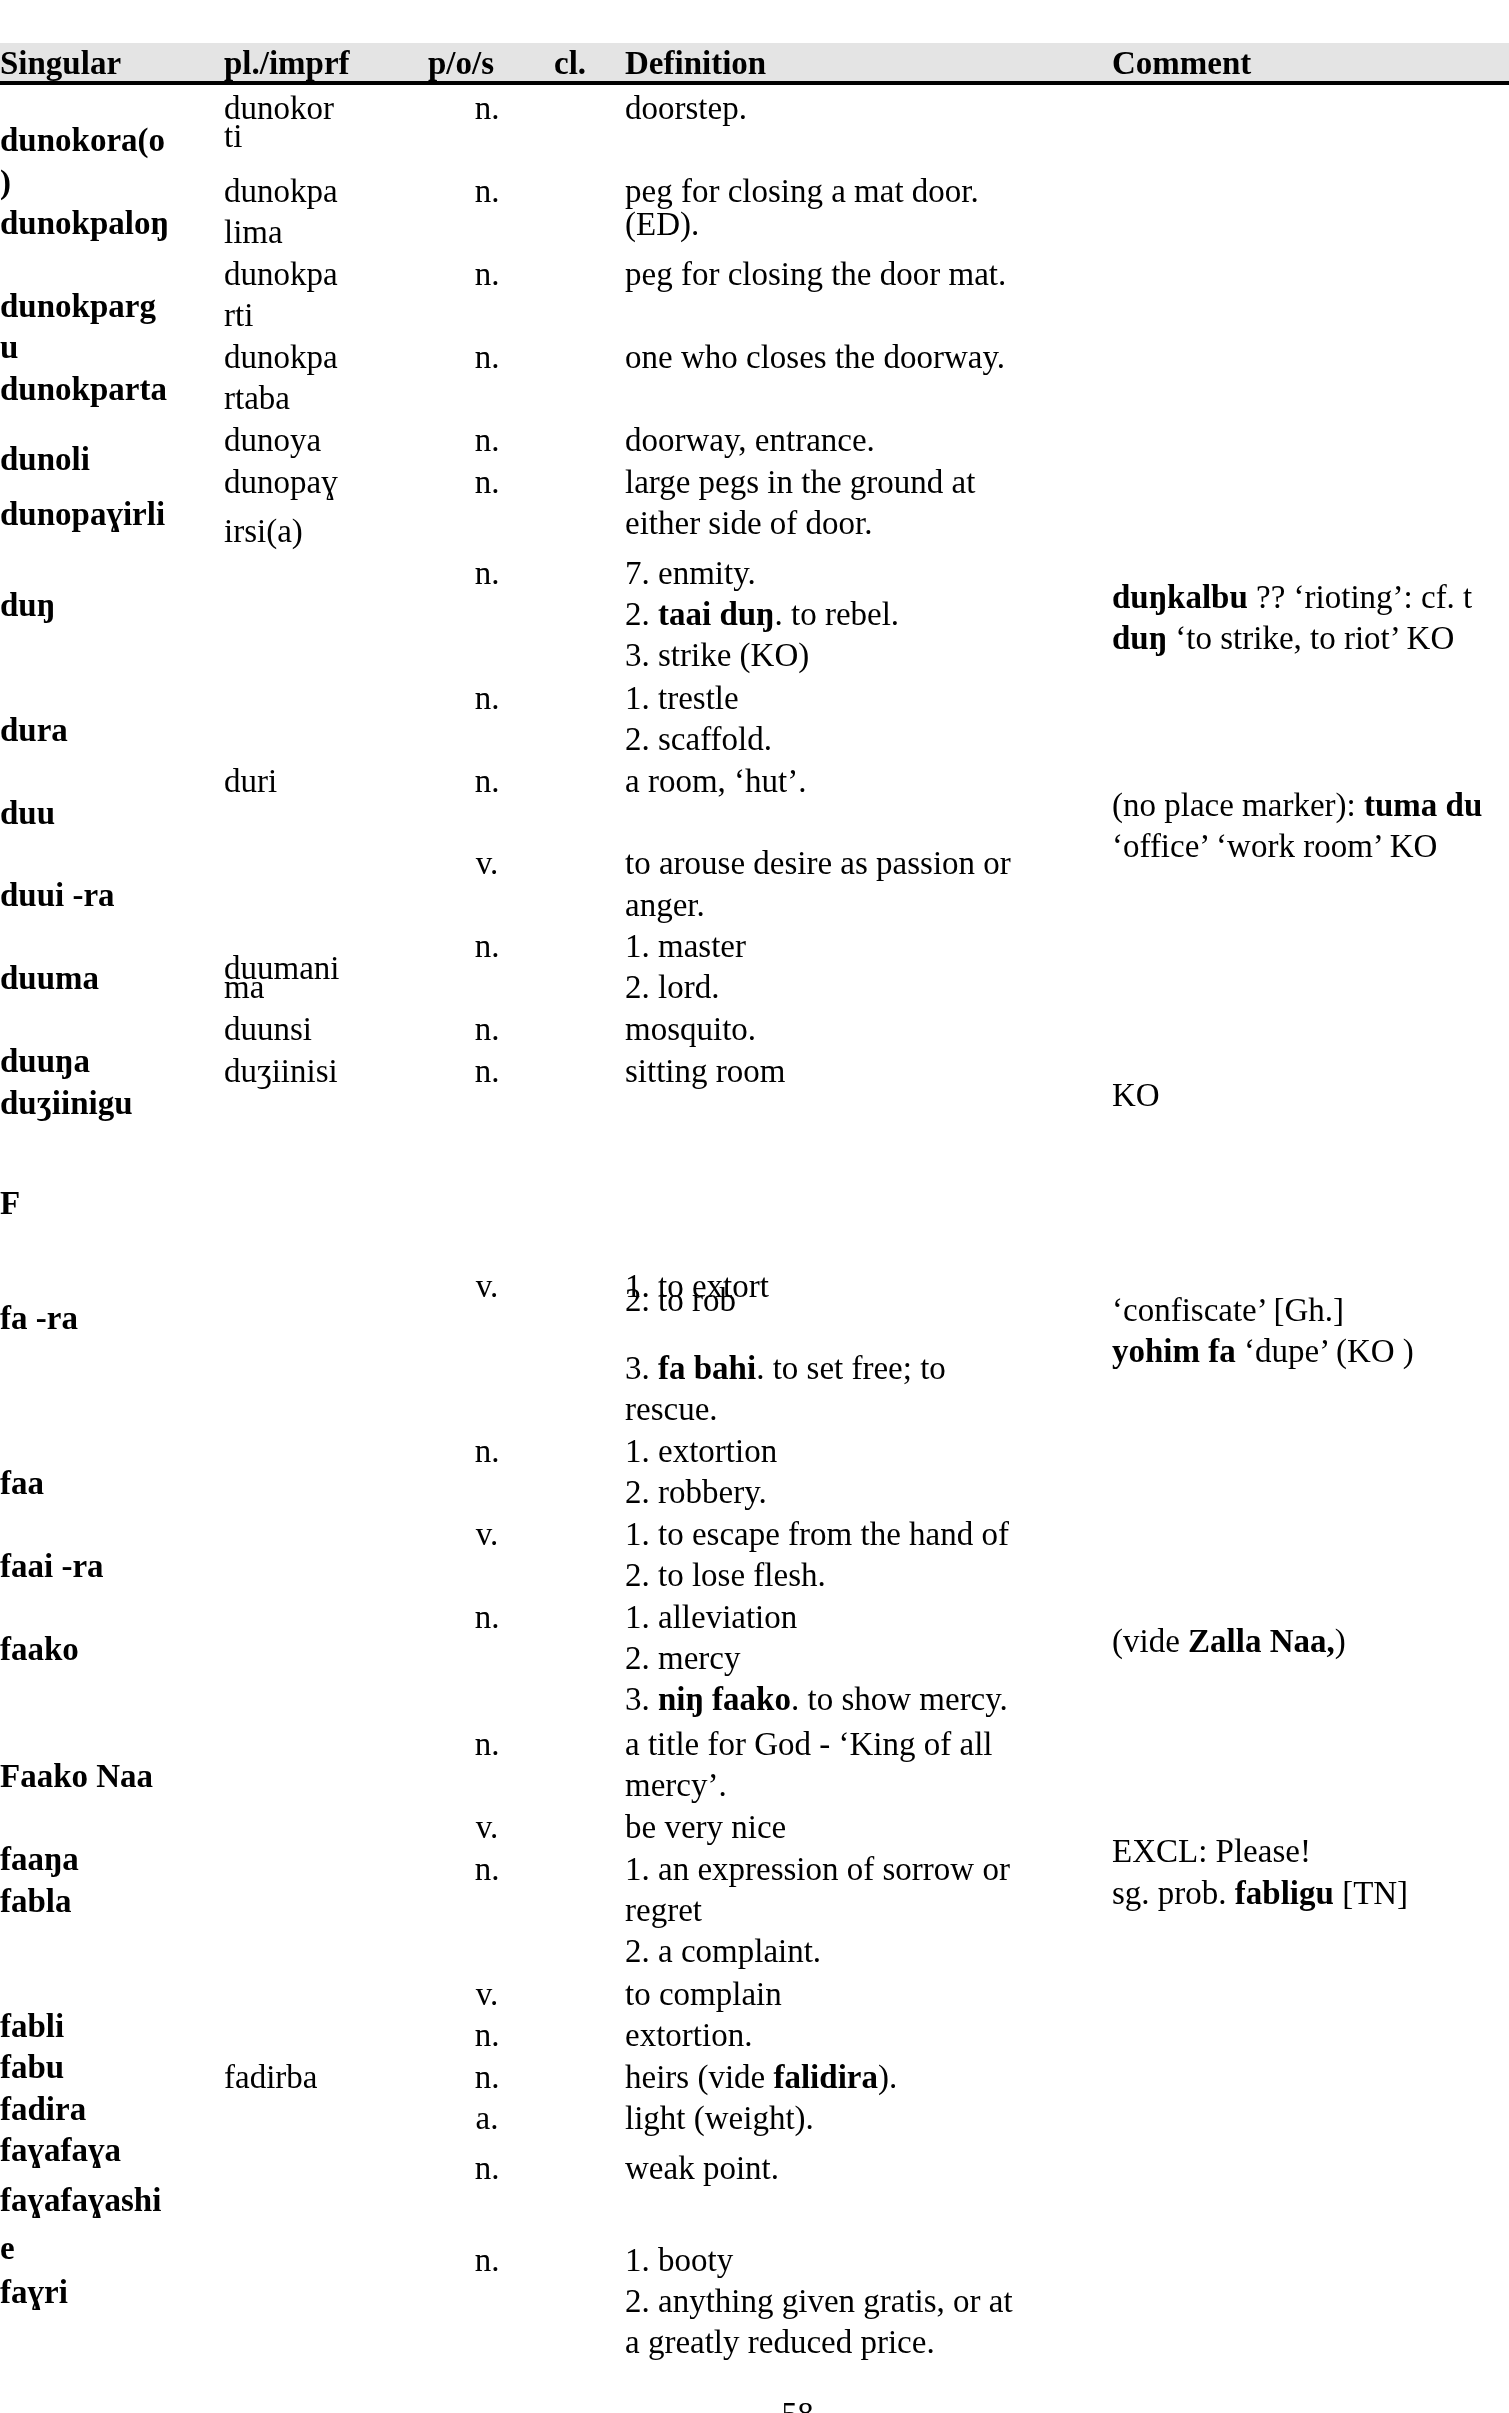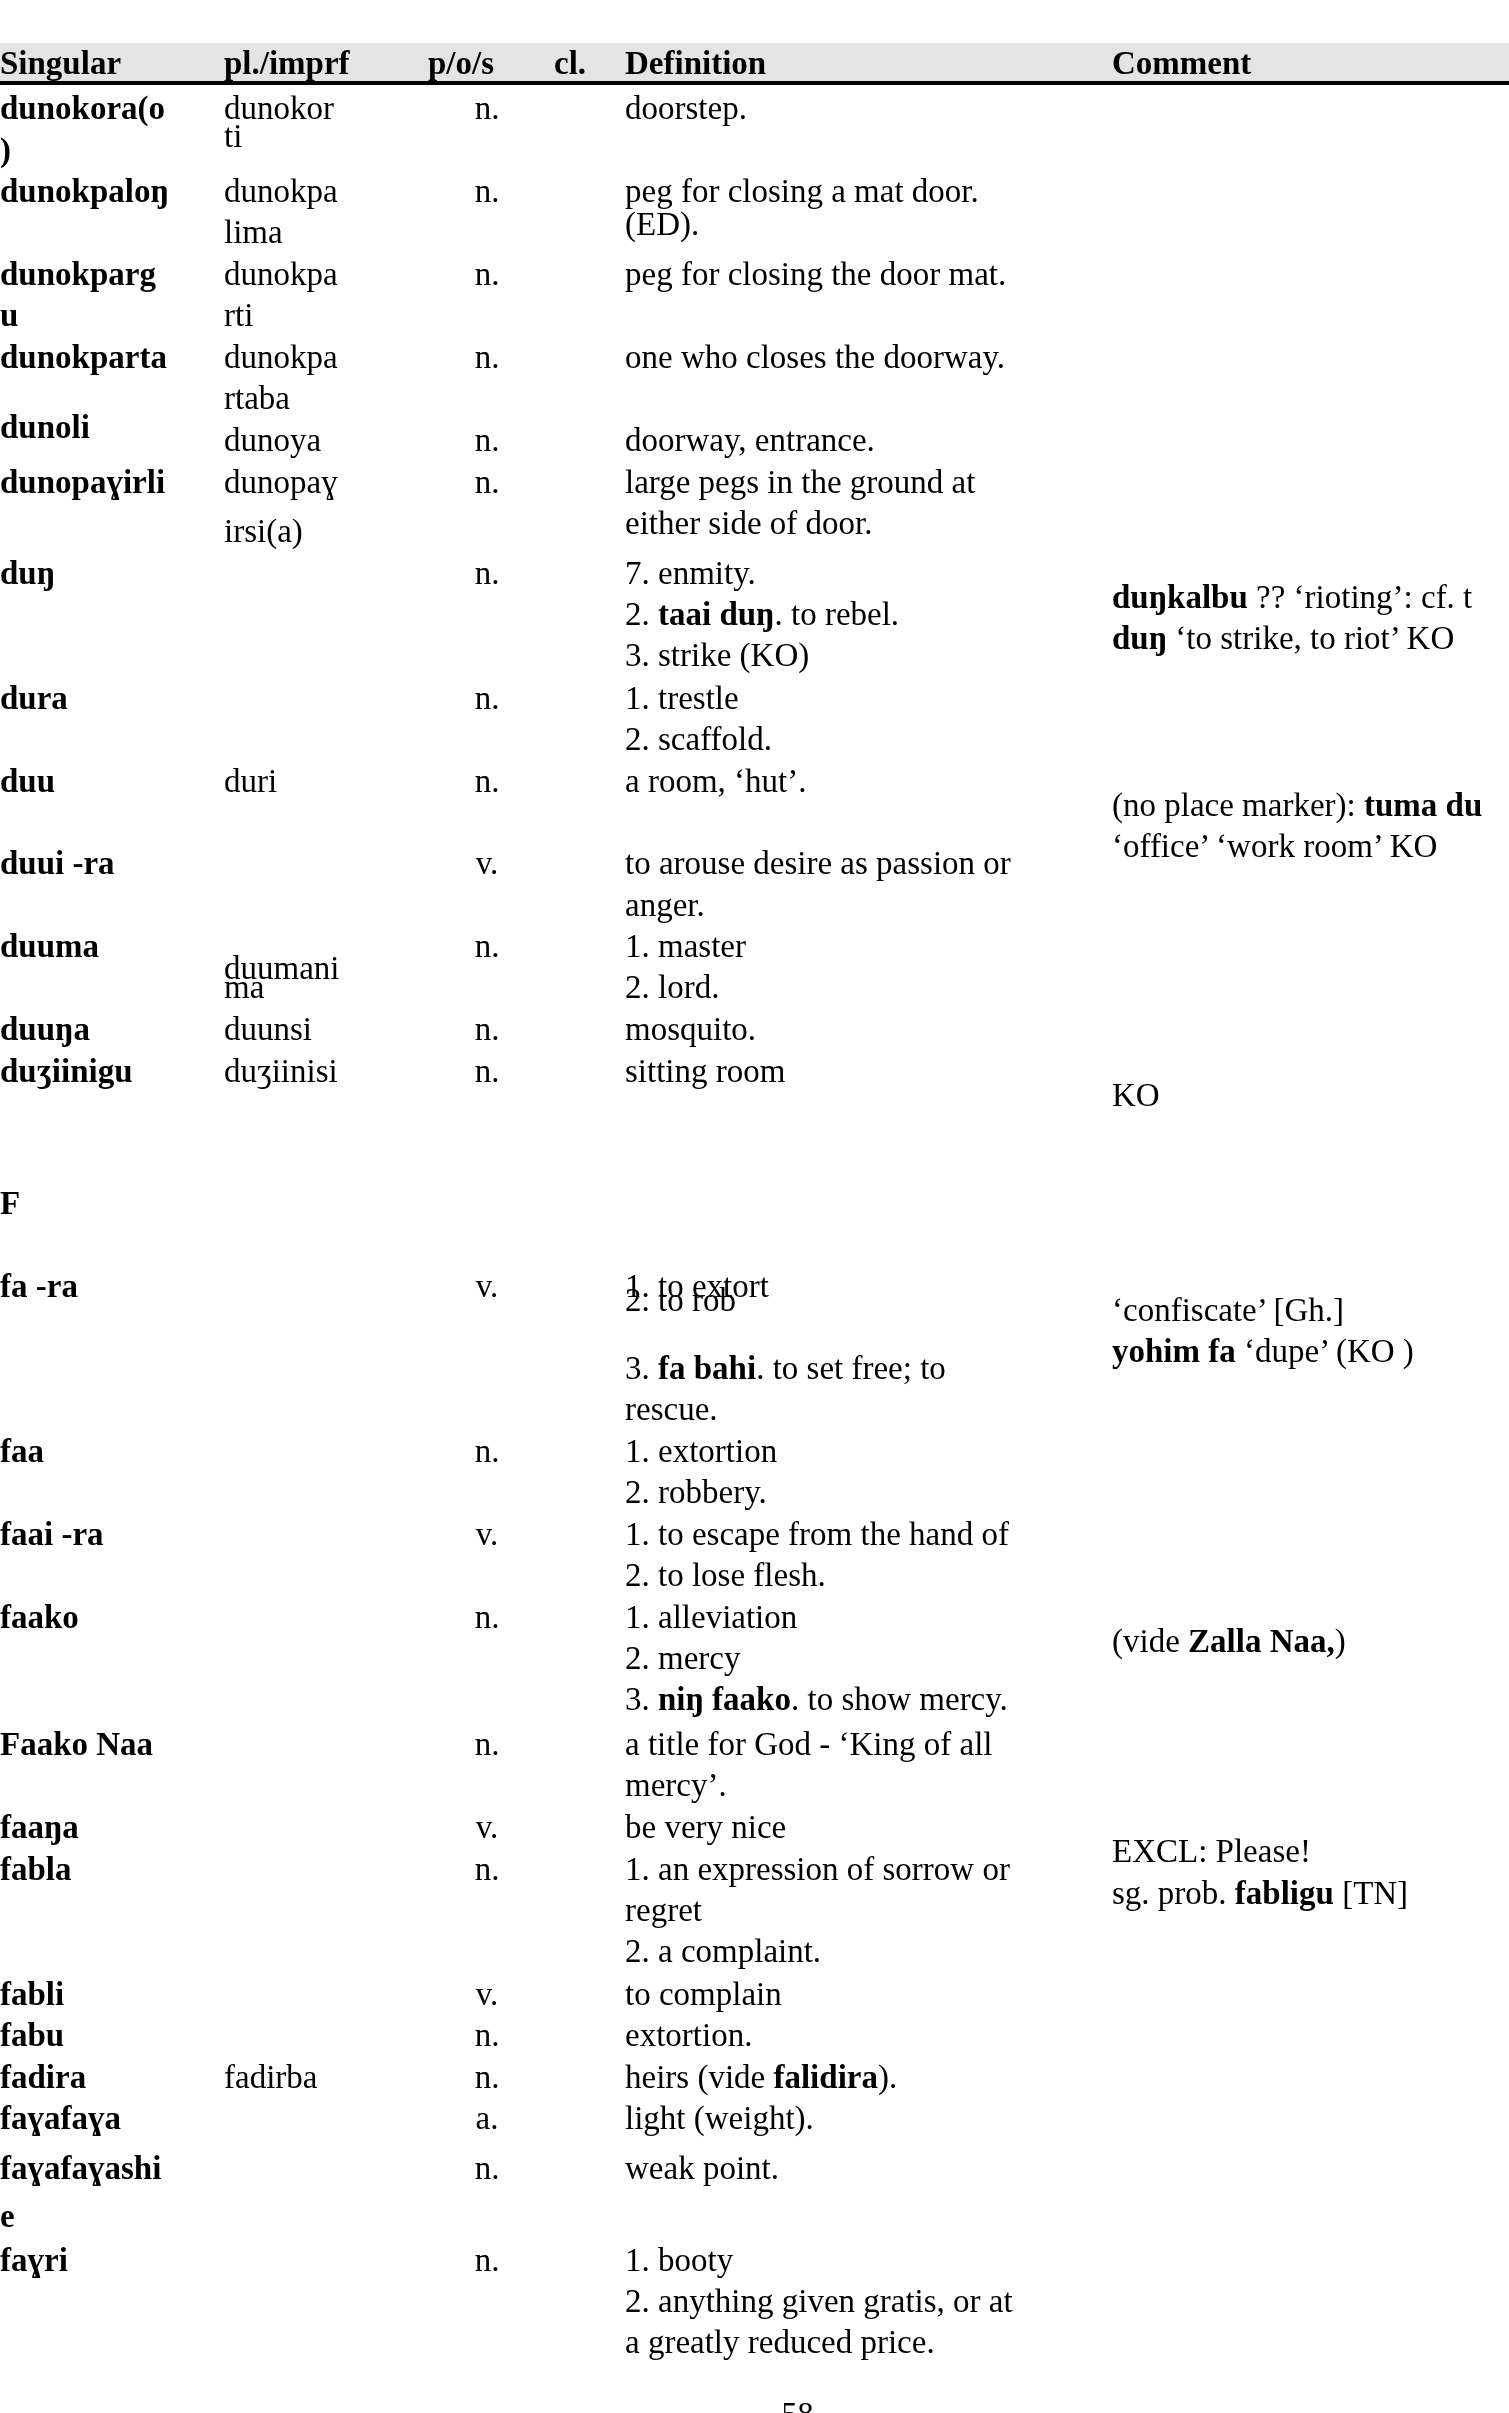--- a/index.html
+++ b/index.html
@@ -14,21 +14,21 @@
     background: #e4e4e4; border-bottom: 4px solid #000;
   }
   .hcell {
     position: absolute; top: 43px; height: 38px; line-height: 41px;
     font-weight: bold; font-size: 33px; white-space: nowrap;
   }
   .line {
     position: absolute; font-size: 33px; line-height: 41px; white-space: nowrap;
   }
   .b { font-weight: bold; }
-  .sg { left: 0; font-weight: bold; }
+  .sg { left: 0; font-weight: bold; margin-top: 32px; }
   .pl { left: 224px; font-weight: normal; }
   .pos { left: 471px; width: 32px; text-align: center; }
   .def { left: 625px; }
   .com { left: 1112px; margin-top: 24px; }
   .section-letter { position: absolute; left: 0; font-size: 33px; line-height: 41px; font-weight: bold; }
   .page-number { position: absolute; left: 0; width: 1595px; text-align: center; font-size: 32px; line-height: 41px; }
 </style>
 </head>
 <body>
 

